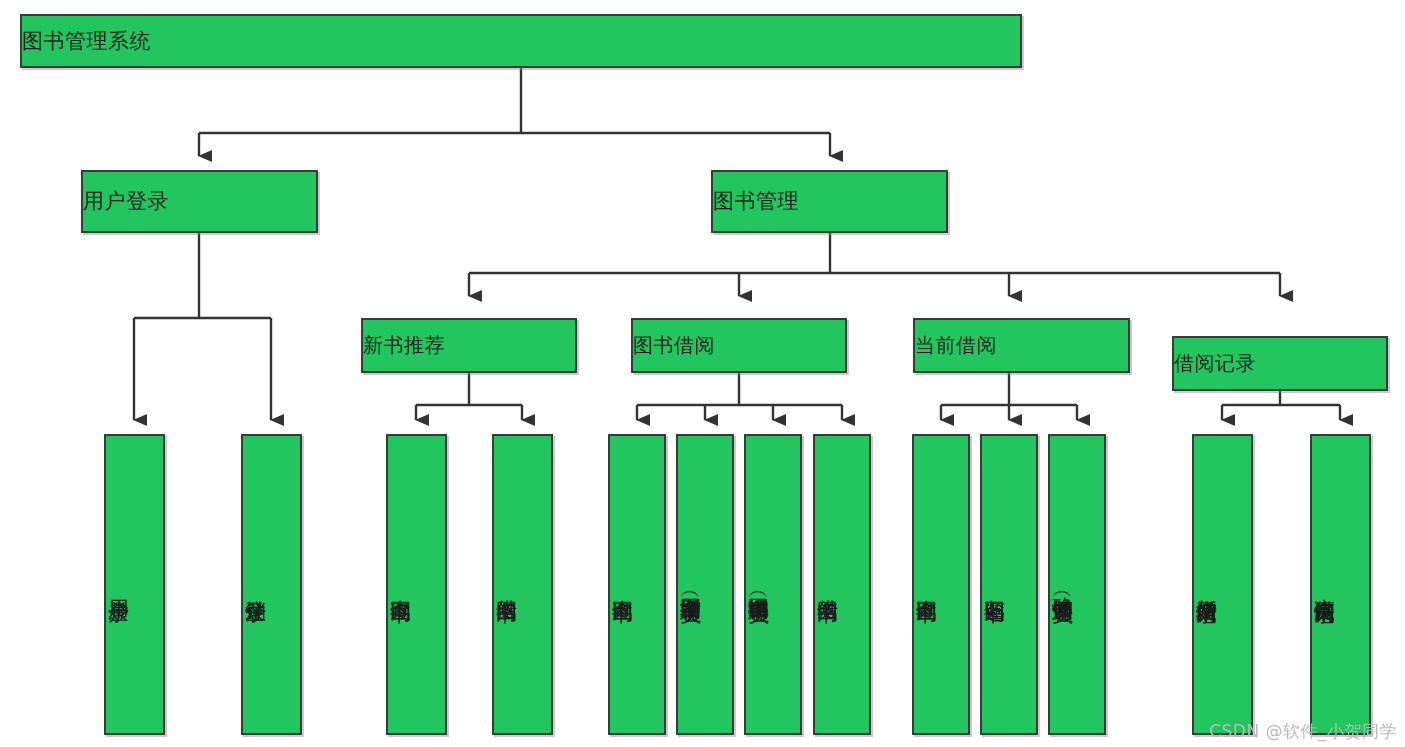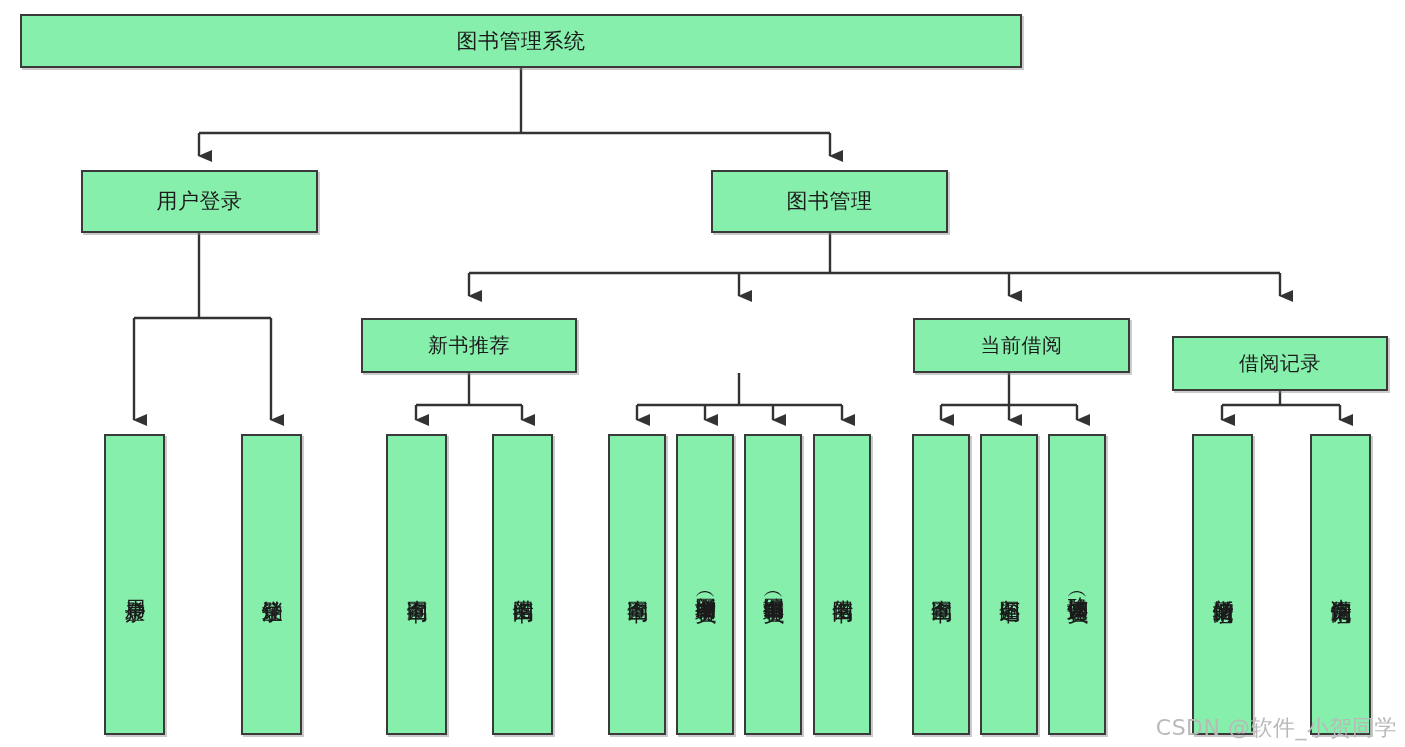--- a/index.html
+++ b/index.html
@@ -17,25 +17,25 @@
   }
   #wires{
     position:absolute;
     left:0; top:0;
     width:1405px; height:747px;
     pointer-events:none;
   }
   .node{
     position:absolute;
     box-sizing:border-box;
-    background:#86efac;
+    background:#22c55e;
     border:2px solid #3a3a3a;
     display:flex;
     align-items:center;
-    justify-content:center;
+    justify-content:flex-start;
     box-shadow:2px 2px 0 rgba(140,140,140,0.45);
     z-index:2;
   }
   .node .label{
     color:#1b1b1b;
     text-align:center;
     line-height:1.18;
     letter-spacing:0.5px;
   }
   .node.root .label{ font-size:21px; }
@@ -51,21 +51,21 @@
     font-size:21px;
     line-height:1.12;
     letter-spacing:1px;
     white-space:nowrap;
     max-height:284px;
   }
   .watermark{
     position:absolute;
     right:8px;
     bottom:4px;
-    font-size:22px;
+    font-size:17px;
     color:#b9b9b9;
     letter-spacing:0.5px;
     z-index:5;
     white-space:nowrap;
   }
 </style>
 </head>
 <body>
 
 <div id="diagram">
@@ -129,20 +129,23 @@
   <div class="node level2" style="left:81px; top:170px; width:237px; height:63px;">
     <span class="label">用户登录</span>
   </div>
   <div class="node level2" style="left:711px; top:170px; width:237px; height:63px;">
     <span class="label">图书管理</span>
   </div>
 
   <div class="node level3" style="left:361px; top:318px; width:216px; height:55px;">
     <span class="label">新书推荐</span>
   </div>
+  <div class="node level3" style="left:631px; top:318px; width:216px; height:55px;">
+    <span class="label">图书借阅</span>
+  </div>
   <div class="node level3" style="left:901px; top:318px; width:217px; height:55px;margin-left:12px;">
     <span class="label">当前借阅</span>
   </div>
   <div class="node level3" style="left:1172px; top:336px; width:216px; height:55px;">
     <span class="label">借阅记录</span>
   </div>
 
   <div class="node leaf" style="left:104px; top:434px; width:61px; height:301px;">
     <span class="label">用户登录</span>
   </div>

